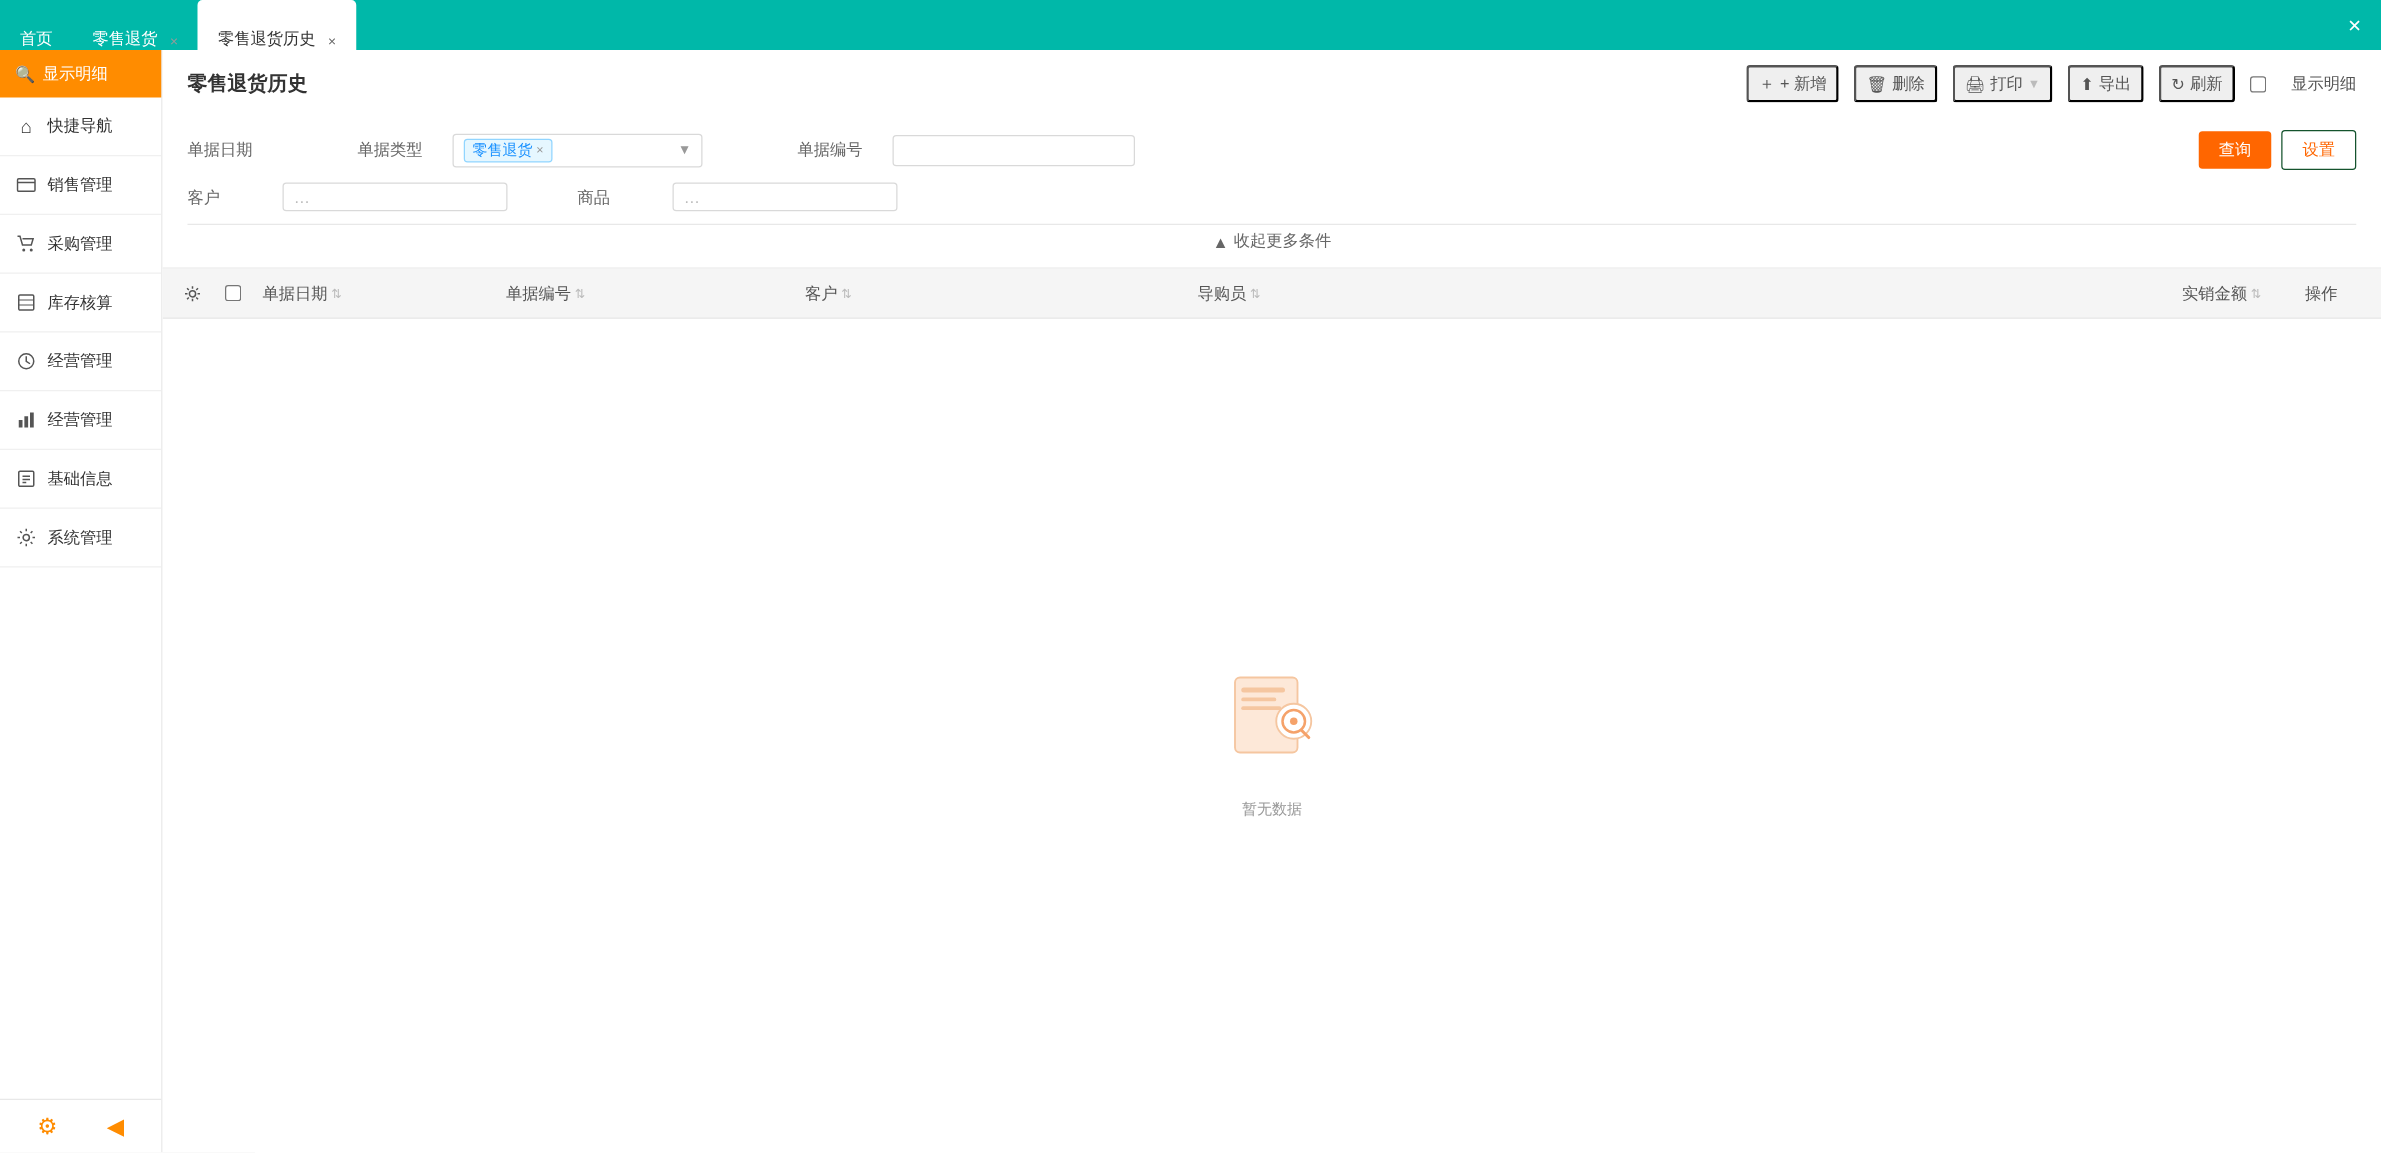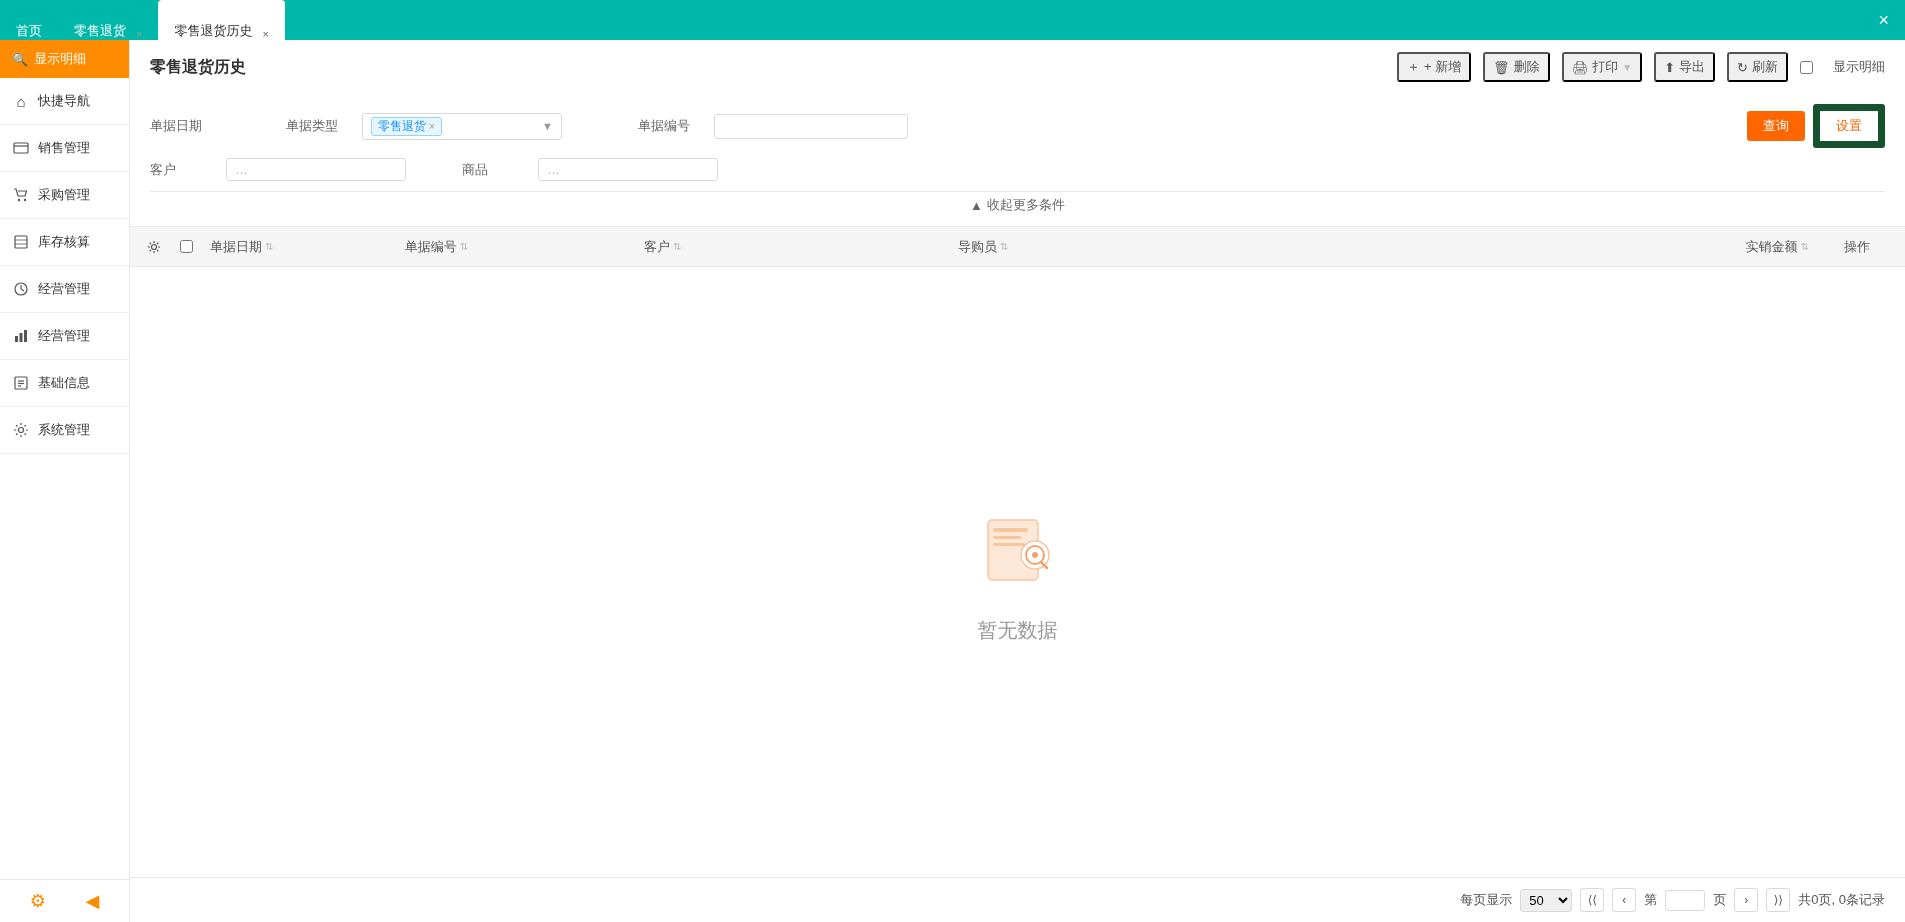--- a/index.html
+++ b/index.html
@@ -159,21 +159,21 @@
       border: none;
       padding: 6px 16px;
       border-radius: 3px;
       font-size: 13px;
       cursor: pointer;
       text-align: center;
     }
     .btn-secondary {
       background: #fff;
       color: #ff6600;
-      border: 7px solid #14532d;
+      border: 1px solid #14532d;
       padding: 6px 16px;
       border-radius: 3px;
       font-size: 13px;
       cursor: pointer;
     }
     .show-detail-checkbox {
       display: flex;
       align-items: center;
       gap: 20px;
       font-size: 13px;
@@ -311,21 +311,21 @@
       flex-direction: column;
       align-items: center;
       justify-content: center;
       gap: 12px;
     }
     .empty-icon {
       width: 90px;
       height: 90px;
     }
     .empty-text {
-      font-size: 20px;
+      font-size: 12px;
       color: #999;
       margin-top: 15px;
     }
 
     
     .pagination {
       display: flex;
       align-items: center;
       justify-content: flex-end;
       padding: 10px 20px;
@@ -593,31 +593,15 @@
           <rect x="20" y="43" width="32" height="3" rx="1.5" fill="#f5c6a0"></rect>
           <circle cx="62" cy="55" r="14" fill="#fff" stroke="#f5c6a0" stroke-width="1.5"></circle>
           <circle cx="62" cy="55" r="9" fill="none" stroke="#f5a26a" stroke-width="2"></circle>
           <line x1="68" y1="62" x2="74" y2="68" stroke="#f5a26a" stroke-width="2.5" stroke-linecap="round"></line>
           <circle cx="62" cy="55" r="3" fill="#f5a26a"></circle>
         </svg>
         <span class="empty-text">暂无数据</span>
       </div>
     </div>
 
-    <div class="pagination">
-      <span>每页显示</span>
-      <select class="pagination-select">
-        <option>50</option>
-        <option>20</option>
-        <option>100</option>
-      </select>
-      <button class="page-nav-btn">⟨⟨</button>
-      <button class="page-nav-btn">‹</button>
-      <span>第</span>
-      <input class="page-input" style="">
-      <span>页</span>
-      <button class="page-nav-btn">›</button>
-      <button class="page-nav-btn">⟩⟩</button>
-      <span>共0页, 0条记录</span>
-    </div>
 
   </div>
 </div>
 
 </body></html>

